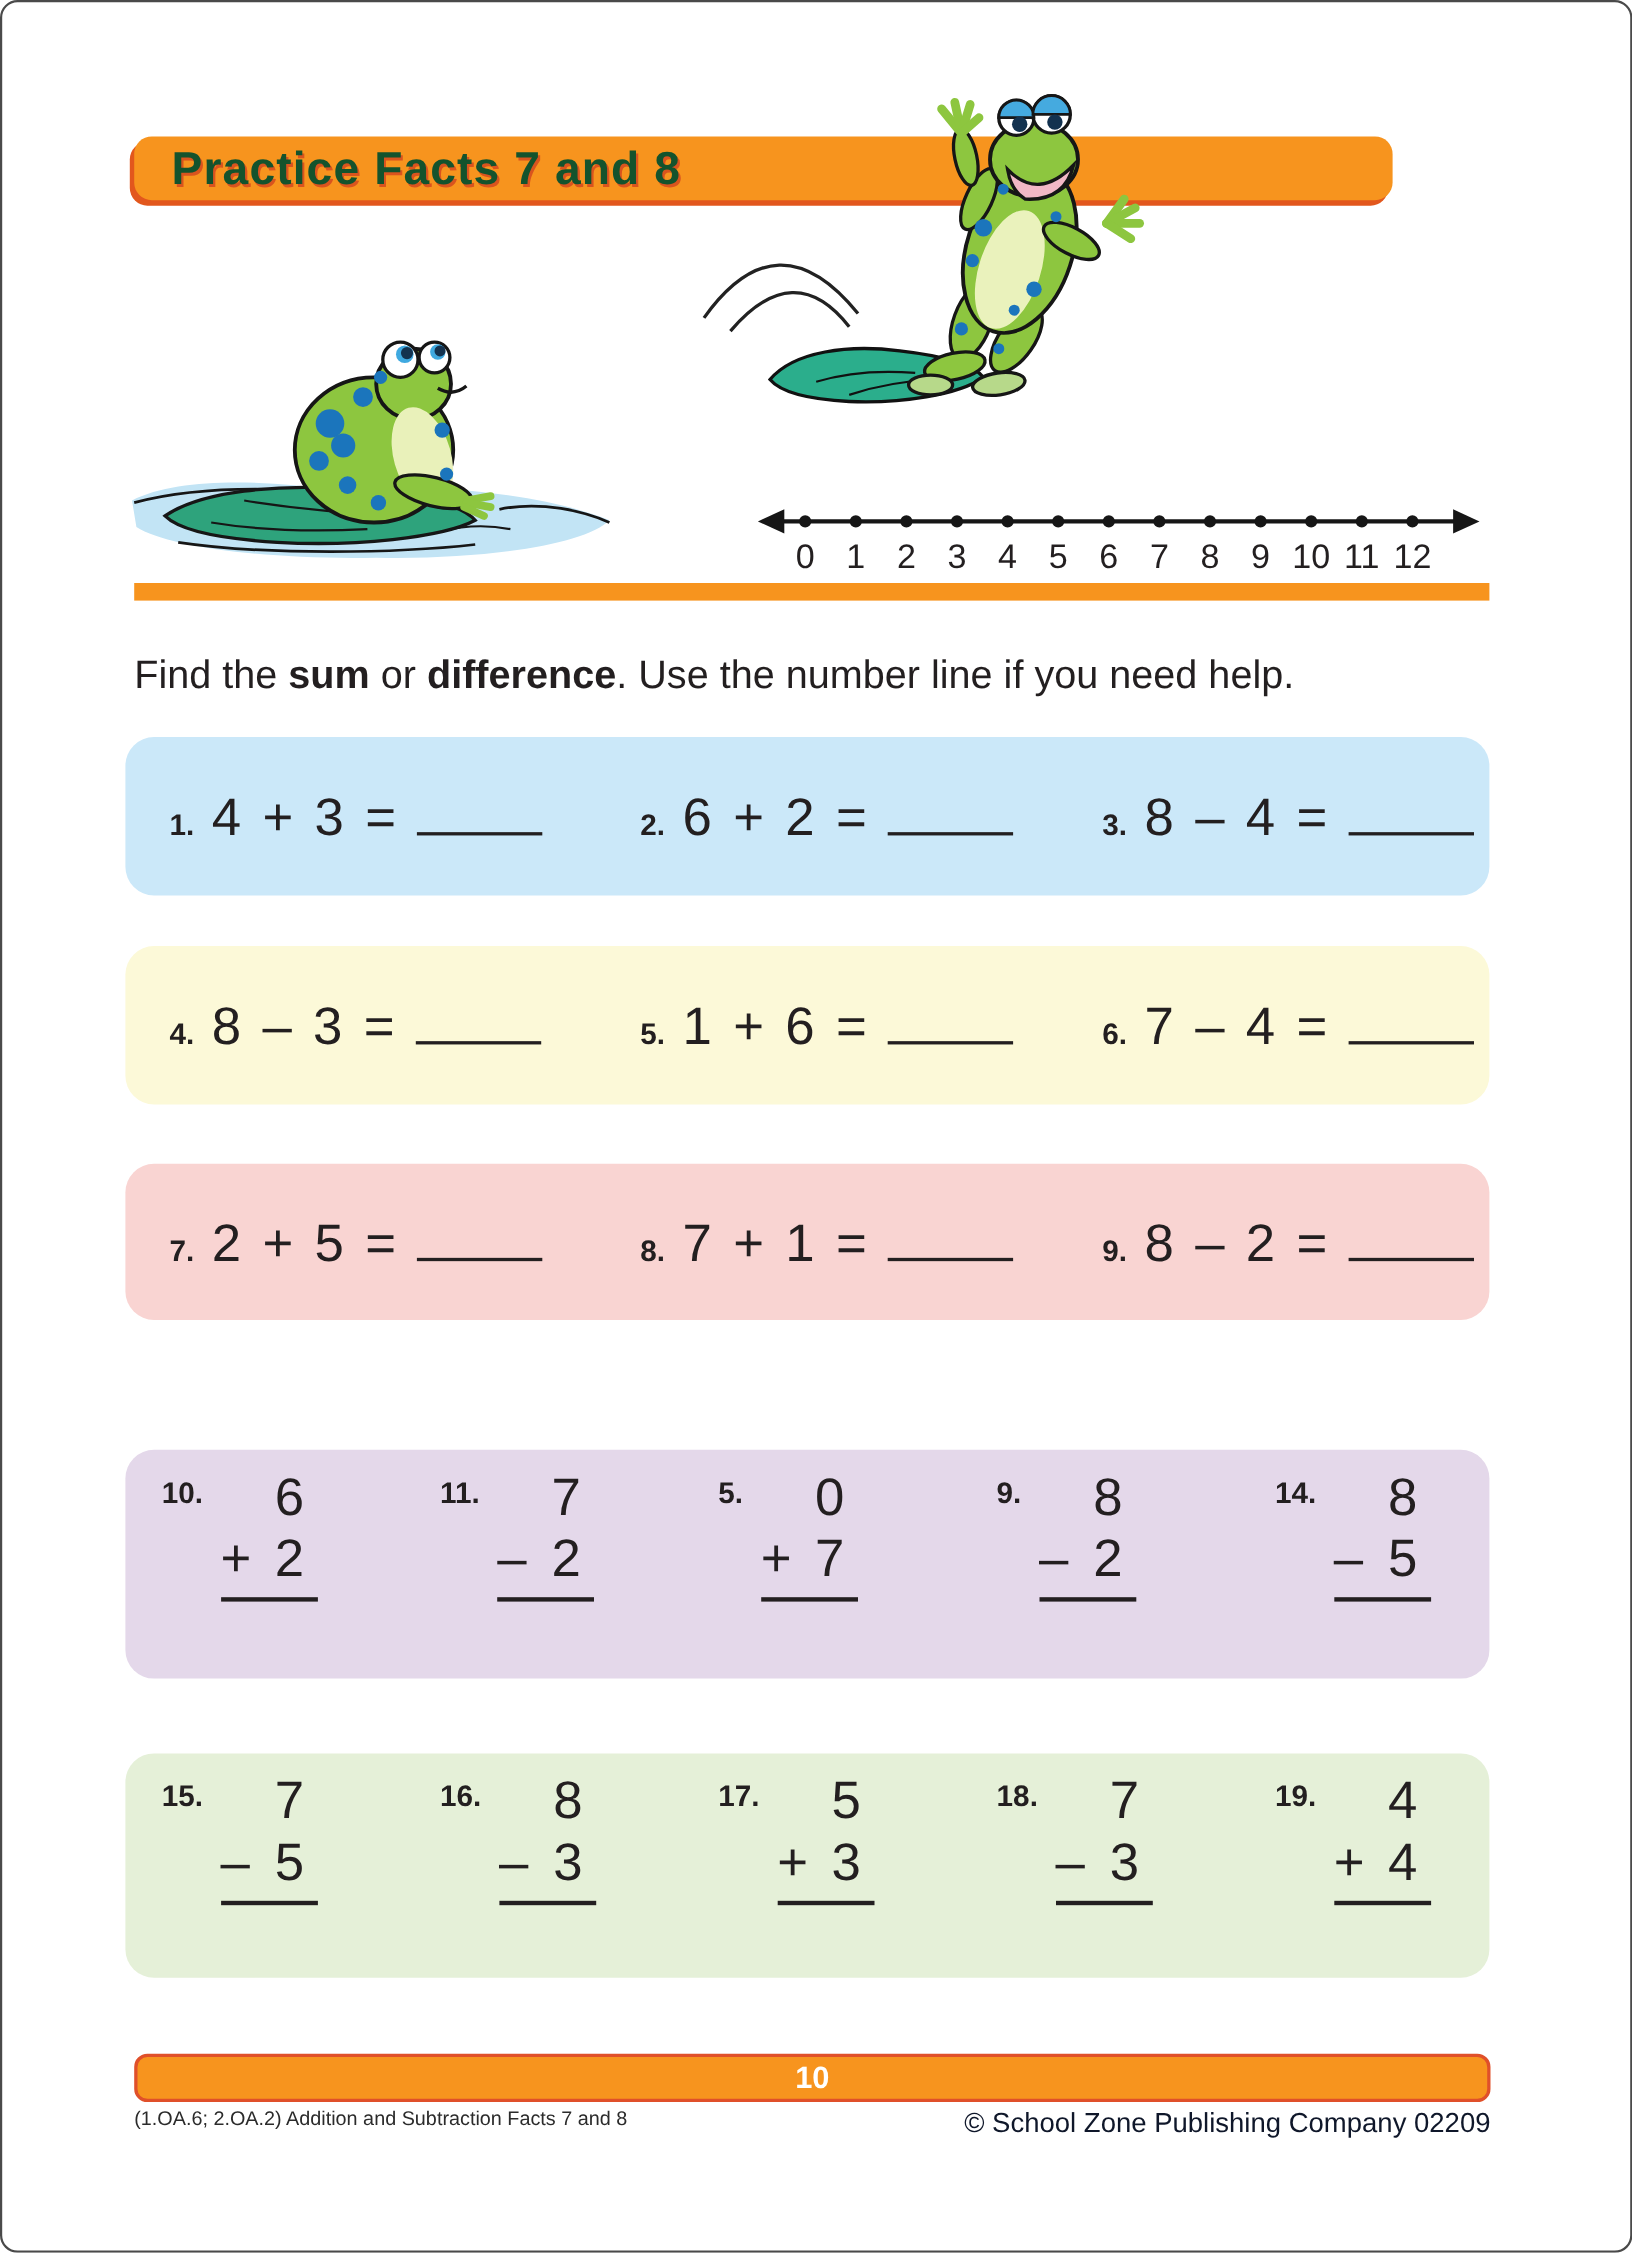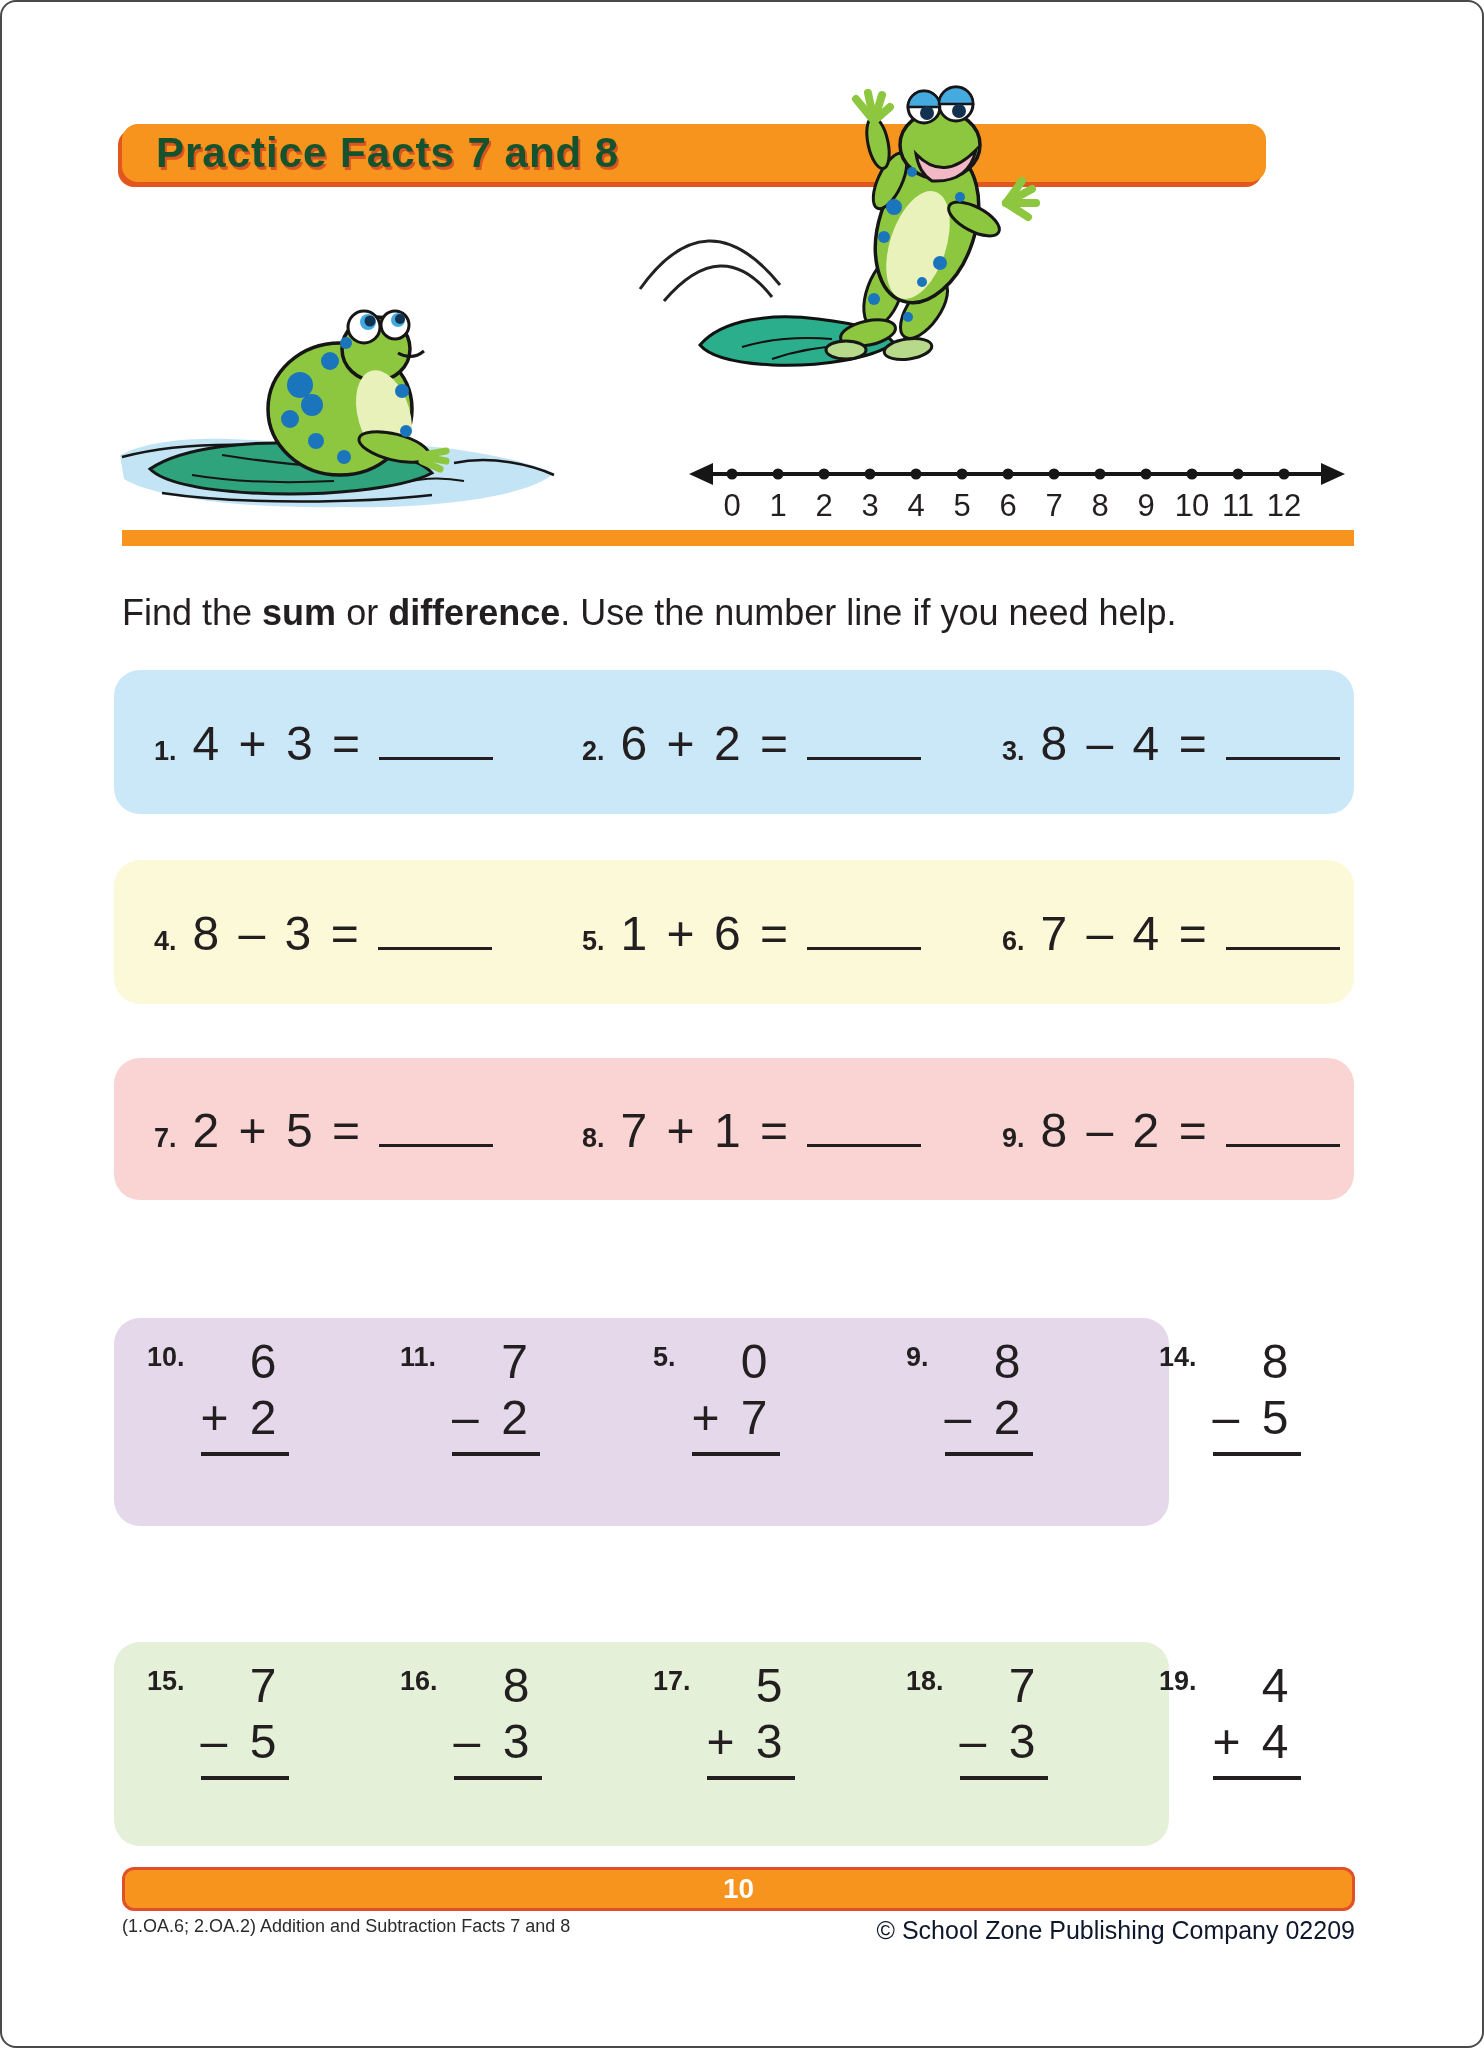--- a/index.html
+++ b/index.html
@@ -34,23 +34,23 @@
   .eq-box.yellow{top:858px;height:144px;}
   .eq-box.pink{top:1056px;height:142px;}
   .eqprob{position:absolute;top:50%;transform:translateY(-50%);display:flex;align-items:baseline;gap:16px;}
   .eqprob.c0{left:40px;}
   .eqprob.c1{left:468px;}
   .eqprob.c2{left:888px;}
   .pnum{font-size:27px;font-weight:bold;}
   .expr{font-size:48px;letter-spacing:3px;white-space:nowrap;}
   .blank{display:inline-block;width:114px;height:44px;border-bottom:3px solid #231F20;margin-bottom:-8px;}
   
-  .v-box{position:absolute;left:112px;width:1055px;border-radius:26px;text-decoration:underline;}
+  .v-box{position:absolute;left:112px;width:1240px;border-radius:26px;text-decoration:underline;}
   .v-box.purple{top:1316px;height:208px;}
-  .v-box.green{top:1592px;height:204px;margin-top:48px;}
+  .v-box.green{top:1592px;height:204px;}
   .vprob{position:absolute;top:16px;display:flex;gap:16px;}
   .vprob.c0{left:33px;}
   .vprob.c1{left:286px;}
   .vprob.c2{left:539px;}
   .vprob.c3{left:792px;}
   .vprob.c4{left:1045px;}
   .vnum{font-size:27px;font-weight:bold;padding-top:8px;}
   .vstack{width:88px;}
   .vtop{font-size:48px;line-height:56px;text-align:right;padding-right:12px;}
   .vbot{font-size:48px;line-height:56px;display:flex;justify-content:space-between;padding-right:12px;}

